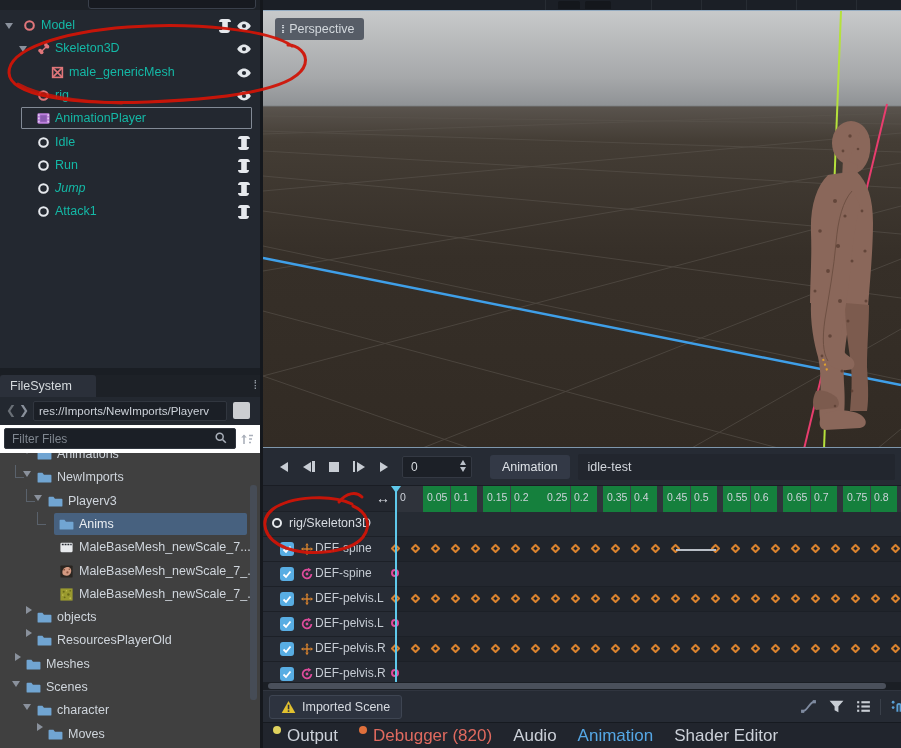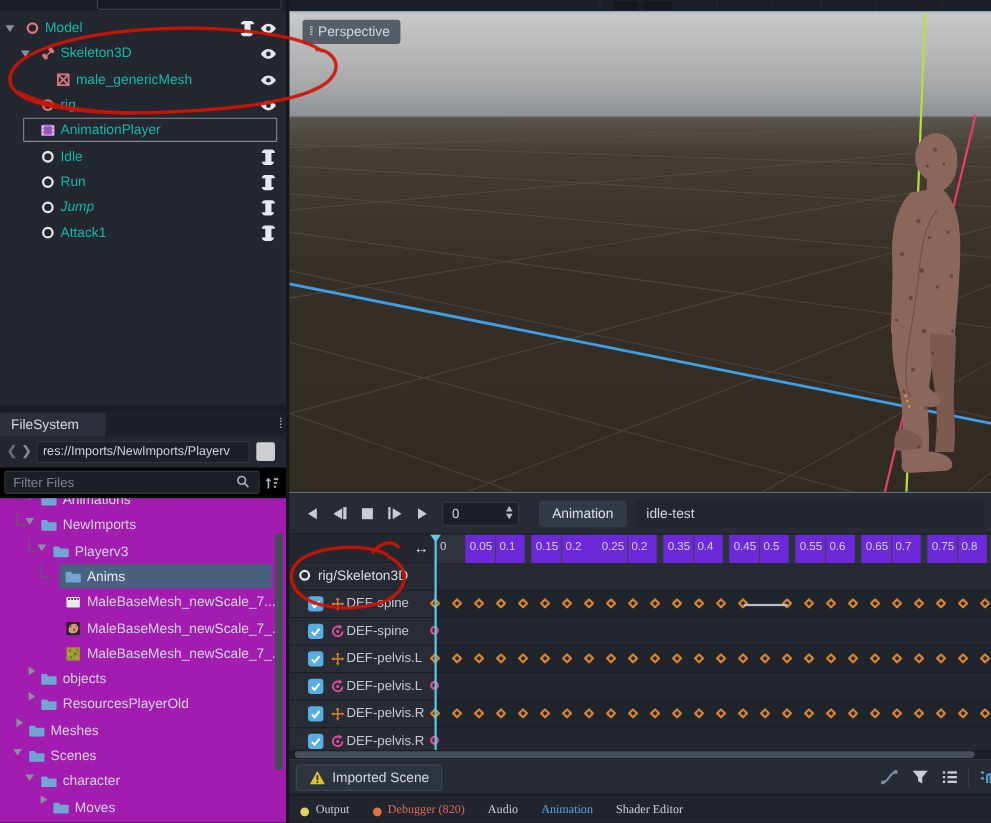--- a/index.html
+++ b/index.html
@@ -28,26 +28,26 @@
 
   
   #fs-divider { left:0; top:368px; width:260px; height:7px; background:#1a1e24; }
   #fs-tabbar { left:0; top:375px; width:260px; height:22px; background:#1d2127; }
   #fs-tab { position:absolute; left:0; top:0; width:96px; height:22px; background:#2b303a; border-radius:3px 3px 0 0; display:flex; align-items:center; padding-left:10px; color:#d5dade; font-size:12.5px; }
   #fs-menu-dots { position:absolute; right:4px; top:2px; color:#9aa1ab; font-size:13px; letter-spacing:-1px;}
   #fs-nav { left:0; top:397px; width:260px; height:28px; background:#232830; }
   .nav-chev { position:absolute; top:6px; font-size:12px; }
   #fs-path { position:absolute; left:33px; top:4px; width:194px; height:20px; background:#1b1f26; border:1px solid #31363f; border-radius:2px; color:#ccd1d8; font-size:11.5px; padding:0 5px; font-family:"Liberation Sans",sans-serif; }
   #fs-split-btn { position:absolute; right:10px; top:5px; width:17px; height:17px; background:#ccced1; border-radius:2px; }
-  #fs-filter-row { left:0; top:425px; width:260px; height:28px; background:#000000; }
+  #fs-filter-row { left:0; top:425px; width:260px; height:28px; background:#ffffff; }
   #fs-filter { position:absolute; left:4px; top:3px; width:232px; height:21px; background:#1b1f26; border:1px solid #31363f; border-radius:2px; color:#ccd1d8; font-size:12px; padding:0 24px 0 7px; font-family:"Liberation Sans",sans-serif; }
   #fs-filter::placeholder { color:#7f868f; opacity:1; }
   #fs-search-icon { position:absolute; right:32px; top:6px; width:14px; height:14px; }
   #fs-sort-icon { position:absolute; right:5px; top:6px; width:16px; height:16px; }
-  #fs-tree { left:0; top:453px; width:260px; height:295px; background:#a21caf; overflow:hidden; }
+  #fs-tree { left:0; top:453px; width:260px; height:295px; background:#404040; overflow:hidden; }
   .fs-row { position:absolute; left:0; width:248px; height:23px; }
   .fs-label { position:absolute; top:4px; white-space:nowrap; color:#cfd5dc; }
   .fs-sel { position:absolute; top:0px; height:22px; background:#47617f; border-radius:2px; }
   .guide-l { position:absolute; width:9px; height:13px; border-left:1px solid #5a626c; border-bottom:1px solid #5a626c; top:-1px; }
   #fs-scrollbar { position:absolute; left:250px; top:32px; width:7px; height:215px; background:#464c56; border-radius:3px; }
 
   
   #top-strip-right { left:263px; top:0; width:638px; height:10px; background:#1b1f26; }
   .ts-btn { position:absolute; top:1px; height:8px; background:#14171c; border-radius:2px 2px 0 0; }
   .ts-sep { position:absolute; top:0; width:1px; height:10px; background:#272c33; }
@@ -72,21 +72,21 @@
   .spin-up { width:0;height:0;border:3.5px solid transparent; border-bottom:5px solid #b9bfc8; border-top:none;}
   .spin-down { width:0;height:0;border:3.5px solid transparent; border-top:5px solid #b9bfc8; border-bottom:none;}
   #animation-btn { margin-left:18px; height:24px; padding:0 12px; background:#333946; border-radius:3px; display:flex; align-items:center; color:#dfe3e8; font-size:12.5px; }
   #anim-name-field { margin-left:8px; flex:1; height:26px; background:#22262e; border-radius:2px; display:flex; align-items:center; padding-left:10px; color:#d3d7dd; font-size:12.5px; }
 
   
   #timeline { left:263px; top:486px; width:638px; height:196px; background:#23272f; overflow:hidden; }
   #tl-header { position:absolute; left:0; top:0; width:638px; height:26px; background:#23272f; border-bottom:1px solid #1c2027; }
   #tl-pan-icon { position:absolute; left:113px; top:4px; color:#d8dce2; font-size:14px; }
   #ruler { position:absolute; left:133px; top:0; width:505px; height:26px; background:#2f333b; }
-  .ruler-box { position:absolute; top:0px; height:26px; background:#6d28d9; }
+  .ruler-box { position:absolute; top:0px; height:26px; background:#15803d; }
   .ruler-sep { position:absolute; top:0; width:1px; height:26px; background:#3c414a; }
   .ruler-num { position:absolute; top:5px; font-size:10.5px; color:#ced3da; }
   #tick0 { position:absolute; left:137px; top:5px; font-size:10.5px; color:#ced3da; }
   .track-row { position:absolute; left:0; width:638px; height:25px; border-bottom:1px solid #1c2027; }
   .tr-name { position:absolute; left:0; top:0; width:133px; height:24px; background:#272c35; }
   .tr-keys { position:absolute; left:133px; top:0; width:505px; height:24px; }
   .tr-keys.pos { background:#20242b; }
   .tr-keys.rot { background:#23272f; }
   .tr-root { position:absolute; left:0; top:0; width:638px; height:24px; background:#262b33; }
   .tr-label { position:absolute; left:52px; top:4px; font-size:12px; color:#c6ccd4; white-space:nowrap; }
@@ -104,21 +104,21 @@
   #hscroll-thumb { position:absolute; left:5px; top:1px; width:618px; height:6px; background:#4a505b; border-radius:3px; }
 
   
   #imported-bar { left:263px; top:690px; width:638px; height:32px; background:#262b34; border-top:1px solid #30353f; }
   #imported-btn { position:absolute; left:6px; top:4px; height:24px; padding:0 11px; background:#2d333f; border:1px solid #3e4552; border-radius:3px; display:flex; align-items:center; gap:6px; color:#d6dae0; font-size:12.5px; }
   .ib-icon { position:absolute; top:7px; width:17px; height:17px; }
   #ib-sep { position:absolute; left:617px; top:8px; width:1px; height:16px; background:#3a404a; }
 
   
   #status-bar { left:263px; top:722px; width:638px; height:26px; background:#21252d; border-top:1px solid #161a20; display:flex; align-items:center; padding-left:10px; gap:21px; }
-  .sb-item { display:flex; align-items:flex-end; gap:6px; font-size:11px; color:#ccd1d9; white-space:nowrap;font-family:Liberation Serif, serif; }
+  .sb-item { display:flex; align-items:flex-start; gap:6px; font-size:17px; color:#ccd1d9; white-space:nowrap; }
   .sb-dot { width:8px; height:8px; border-radius:50%; }
 
   #annotations { left:0; top:0; z-index:50; pointer-events:none; }
 </style>
 </head>
 <body>
 
 <div id="app">
 
   <div class="abs" id="top-strip-left">

